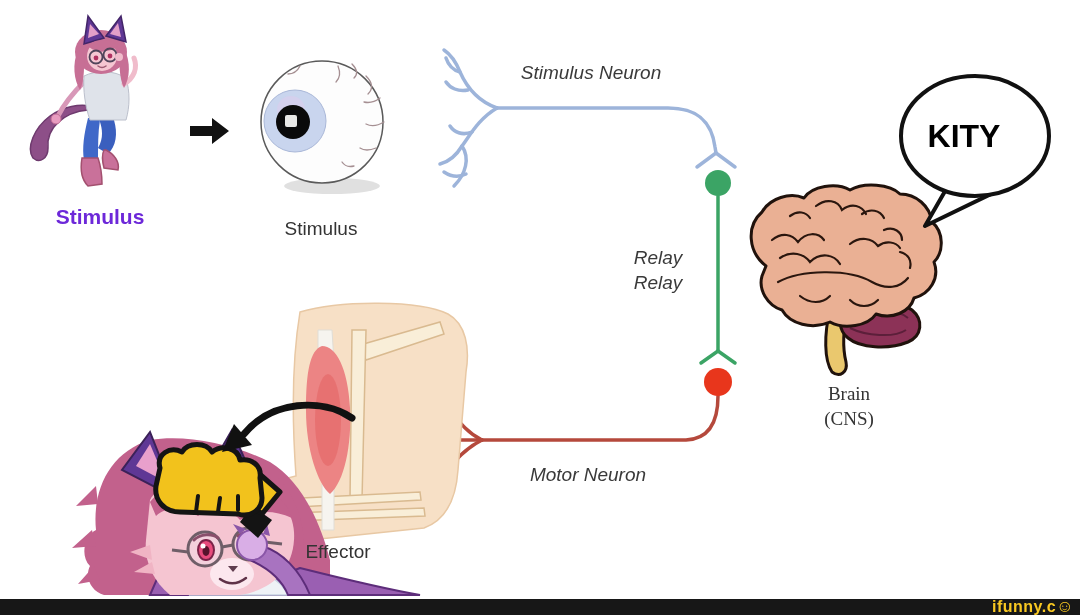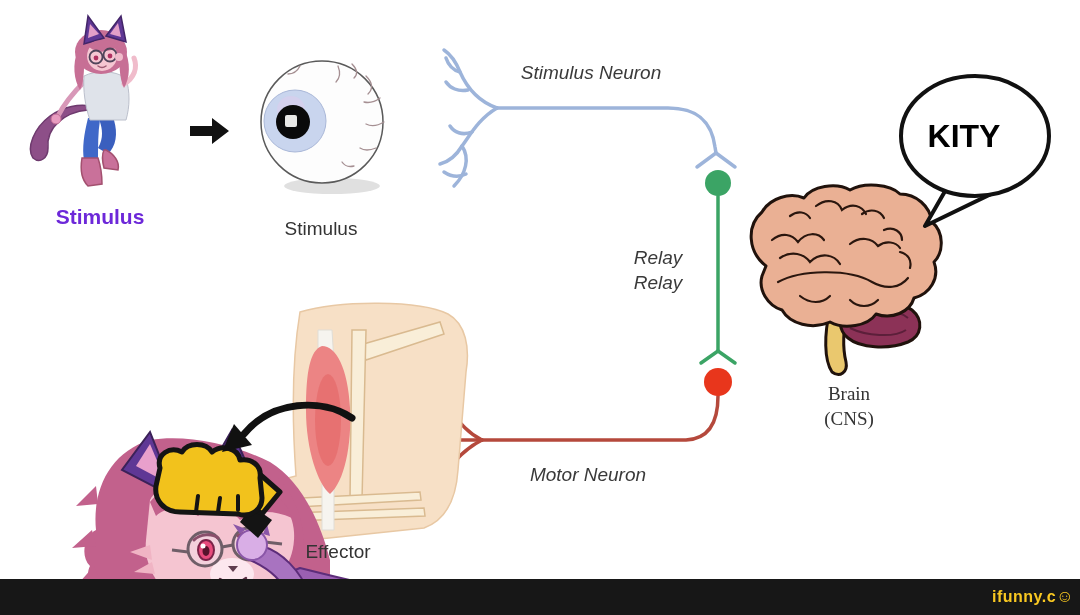--- a/index.html
+++ b/index.html
@@ -5,21 +5,21 @@
   html,body{margin:0;padding:0;background:#fff;}
   .stage{position:relative;width:1080px;height:615px;background:#ffffff;overflow:hidden;
          font-family:"Liberation Sans",sans-serif;}
   .art{position:absolute;inset:0;width:1080px;height:615px;}
   .lbl{position:absolute;transform:translate(-50%,-50%);white-space:nowrap;text-align:center;
        color:#333;font-size:19px;}
   .lbl.bold{font-weight:bold;color:#6d28d9;font-size:21px;}
   .lbl.ital{font-style:italic;color:#3a3a3a;}
   .lbl.twoline{line-height:25px;}
   .kity{position:absolute;transform:translate(-50%,-50%);font-weight:bold;font-size:32px;color:#000;}
-  .bottom-bar{position:absolute;left:0;right:0;bottom:0;height:36px;background:#171717;
+  .bottom-bar{position:absolute;left:0;right:0;bottom:0;height:16px;background:#171717;
               display:flex;align-items:center;justify-content:flex-end;padding-right:6px;box-sizing:border-box;}
   .watermark{color:#f9c821;font-weight:bold;font-size:16px;line-height:20px;letter-spacing:0.5px;}
   .watermark .smiley{font-size:17px;}
 </style>
 </head>
 <body>
 
 <div class="stage">
 
   <svg class="art" viewBox="0 0 1080 615">

